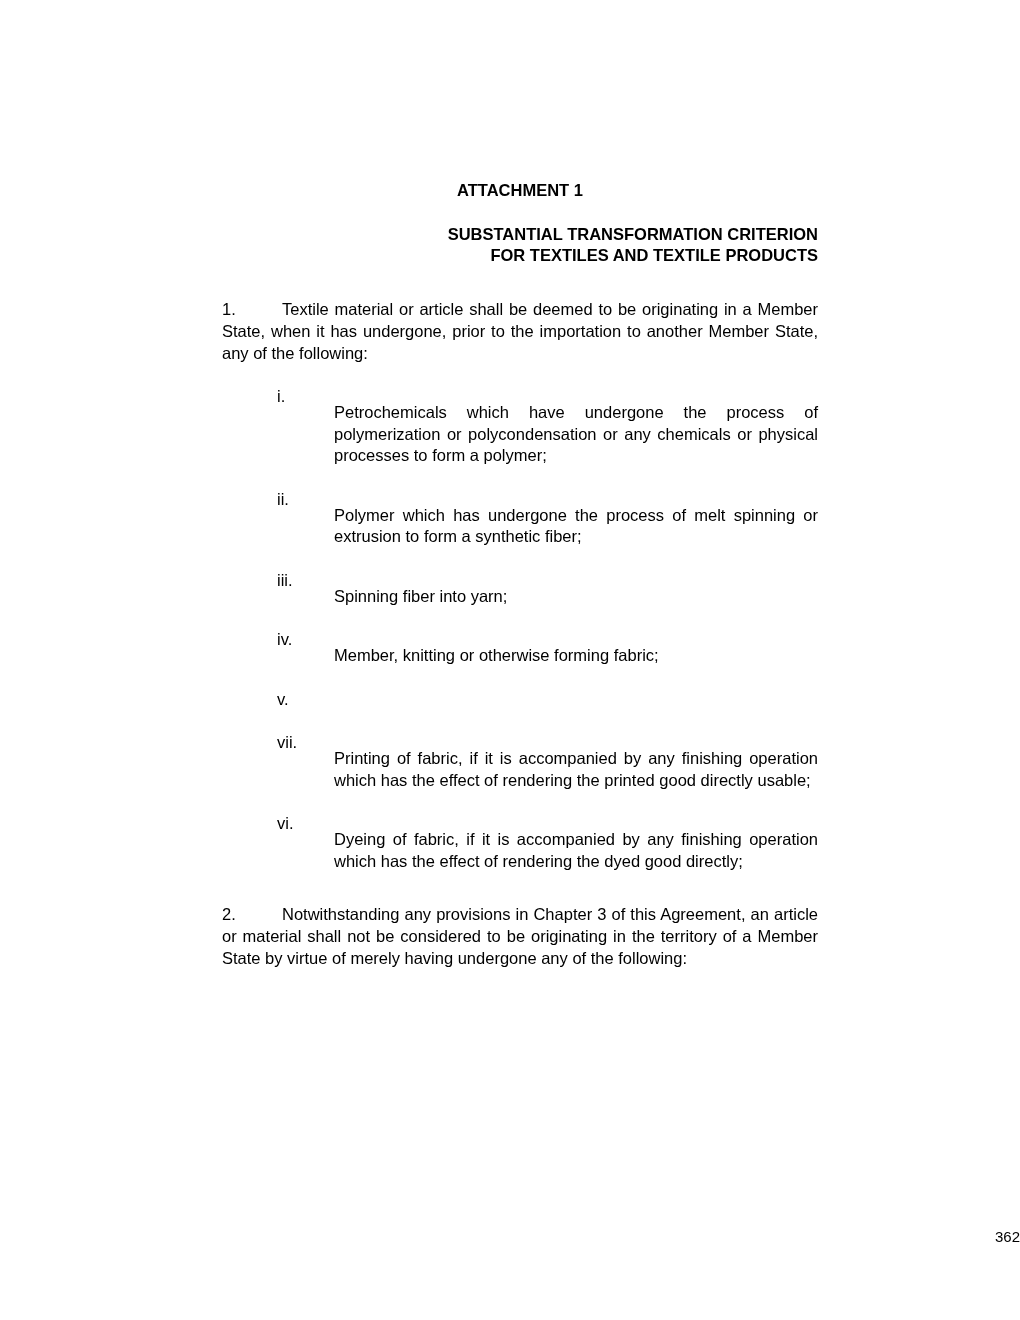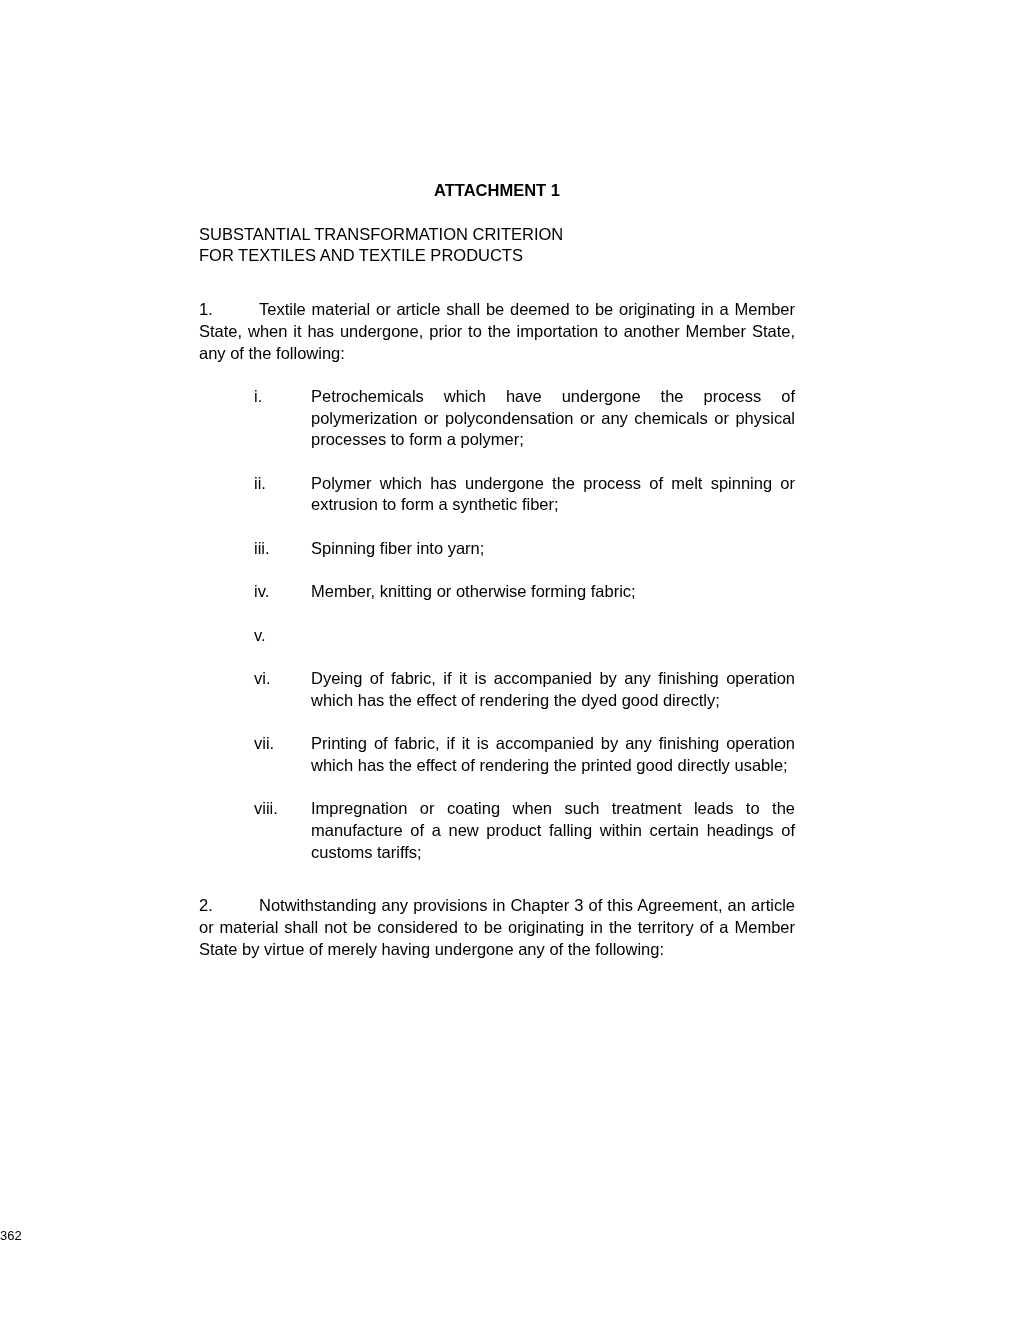--- a/index.html
+++ b/index.html
@@ -12,36 +12,36 @@
   }
   .page {
     position: relative;
     width: 1020px;
     height: 1320px;
     background: #ffffff;
     overflow: hidden;
   }
   .content {
     position: absolute;
-    left: 199px;
+    left: 222px;
     top: 180px;
     width: 596px;
     font-size: 16.5px;
     line-height: 21.7px;
   }
   .title {
     font-size: 16.5px;
     font-weight: bold;
     text-align: center;
     margin-bottom: 22px;
   }
   .subtitle {
     font-size: 16.5px;
-    font-weight: normal;
-    text-align: left;
+    font-weight: bold;
+    text-align: right;
     margin-bottom: 26px;
   }
   .para {
     text-align: justify;
     margin-bottom: 21.7px;
     margin-top: 32px;
   }
   .para-num {
     display: inline-block;
     width: 60px;
@@ -53,28 +53,29 @@
     display: flex;
     margin-bottom: 21.7px;
   }
   .list-marker {
     flex: 0 0 57px;
     margin-left: 55px;
   }
   .list-text {
     flex: 1;
     text-align: justify;
+    margin-top: 16px;
   }
   .footer {
     position: absolute;
     left: 0;
     top: 1228px;
     width: 100%;
-    text-align: left;
-    font-size: 13px;
+    text-align: right;
+    font-size: 15px;
   }
 </style>
 </head>
 <body>
 
 <div class="page">
   <div class="content">
 
     <div class="title">ATTACHMENT 1</div>
 
@@ -105,33 +106,29 @@
       <div class="list-item">
         <span class="list-marker">iv.</span>
         <span class="list-text">Member, knitting or otherwise forming fabric;</span>
       </div>
 
       <div class="list-item">
         <span class="list-marker">v.</span>
       </div>
 
       <div class="list-item">
-        <span class="list-marker">vi.</span>
-        <span class="list-text">Dyeing of fabric, if it is accompanied by any finishing operation which has the effect of rendering the dyed good directly;</span>
-      </div>
-
-      <div class="list-item">
         <span class="list-marker">vii.</span>
         <span class="list-text">Printing of fabric, if it is accompanied by any finishing operation which has the effect of rendering the printed good directly usable;</span>
       </div>
 
       <div class="list-item">
-        <span class="list-marker">viii.</span>
-        <span class="list-text">Impregnation or coating when such treatment leads to the manufacture of a new product falling within certain headings of customs tariffs;</span>
+        <span class="list-marker">vi.</span>
+        <span class="list-text">Dyeing of fabric, if it is accompanied by any finishing operation which has the effect of rendering the dyed good directly;</span>
       </div>
+
 
 
     </div>
 
     <p class="para"><span class="para-num">2.</span><span>Notwithstanding any provisions in Chapter 3 of this Agreement, an article or material shall not be considered to be originating in the territory of a Member State by virtue of merely having undergone any of the following:</span></p>
 
   </div>
 
   <div class="footer">362</div>
 </div>

